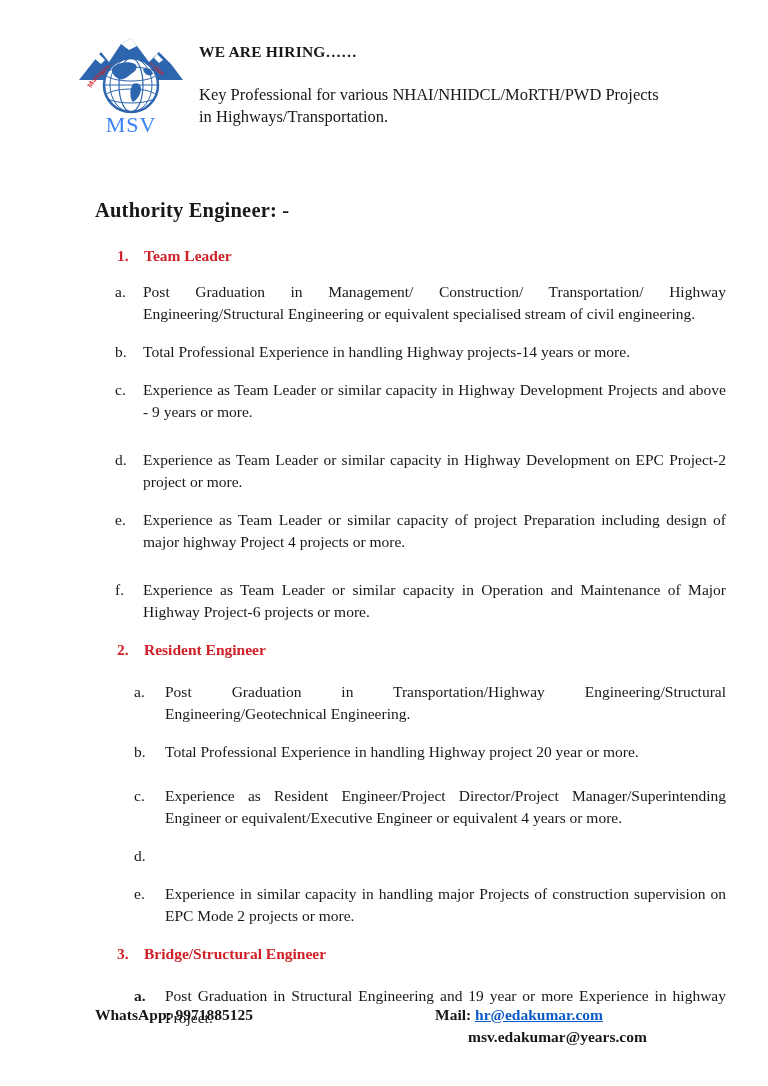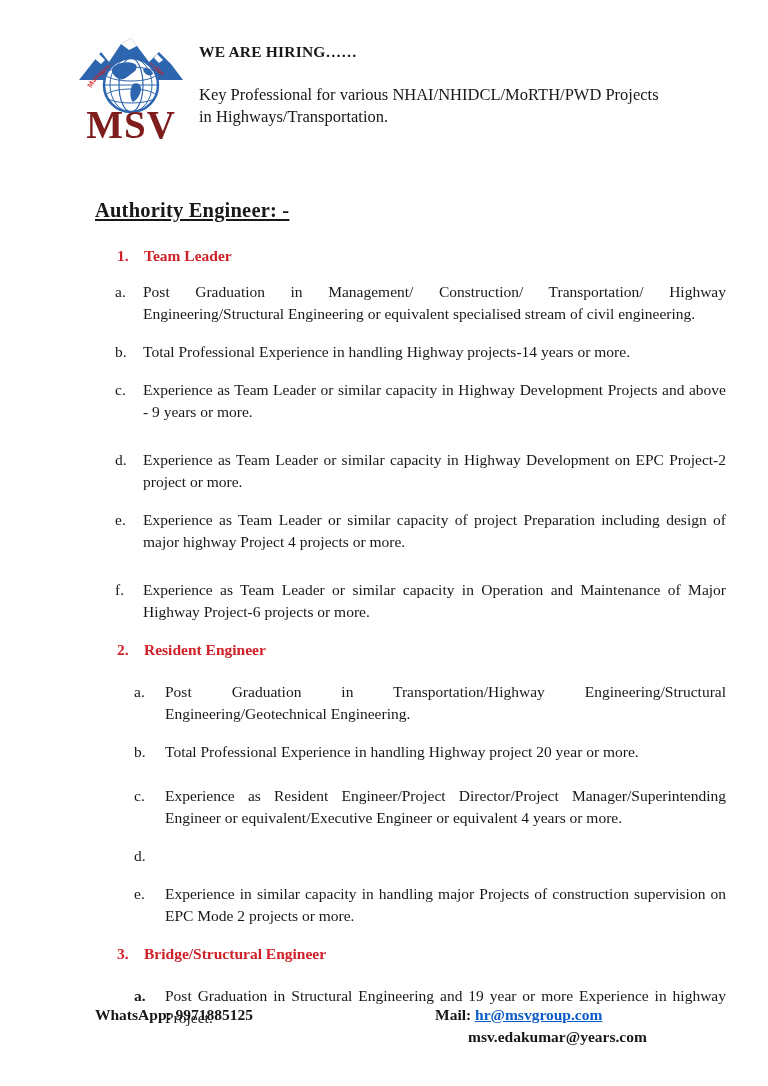--- a/index.html
+++ b/index.html
@@ -11,31 +11,31 @@
     overflow:hidden;
   }
   .page{position:relative;width:768px;height:1086px;background:#fff;}
 
   
   .header{position:absolute;top:36px;left:75px;display:flex;align-items:flex-start;}
   .logo{width:112px;flex:none;text-align:center;}
   .logo svg{display:block;margin:0 auto;}
   .brand{
     font-family:"Liberation Serif", serif;
-    font-weight:bold;font-size:39px;line-height:30px;
-    color:#7f1d1d;letter-spacing:1px;margin-top:-4px;
+    font-weight:normal;font-size:22px;line-height:30px;
+    color:#3b82f6;letter-spacing:1px;margin-top:-4px;
   }
   .header-text{margin-left:12px;padding-top:7px;}
   .hiring{font-weight:bold;font-size:15.5px;letter-spacing:.2px;}
   .subtitle{margin-top:23px;font-size:16.5px;line-height:22px;width:470px;}
 
   
   .doc-title{
     position:absolute;top:199px;left:95px;
-    font-size:20.5px;font-weight:bold;letter-spacing:.2px;text-decoration:underline;
+    font-size:20.5px;font-weight:bold;letter-spacing:.2px;
   }
 
   
   .content{position:absolute;top:245px;left:95px;width:631px;font-size:15.5px;line-height:22px;}
 
   .sec-head{display:flex;font-weight:bold;color:#cf2127;padding-left:22px;}
   .sec-num{flex:none;width:27px;}
   .items{margin-top:14px;}
   .item{display:flex;margin-bottom:16px;}
   .item .letter{flex:none;width:28px;margin-left:20px;}
@@ -180,19 +180,19 @@
   </div>
 
   <div class="footer">
     <div class="footer-left">
       <span>WhatsApp:</span>
       <span>9971885125</span>
     </div>
     <div class="footer-right">
       <div class="mail-line">
         <span>Mail:</span>
-        <a class="mail-link">hr@msvgroup.com</a>
+        <a class="mail-link">hr@edakumar.com</a>
       </div>
       <div class="mail-alt">msv.edakumar@years.com</div>
     </div>
   </div>
 
 </div>
 
 </body></html>

